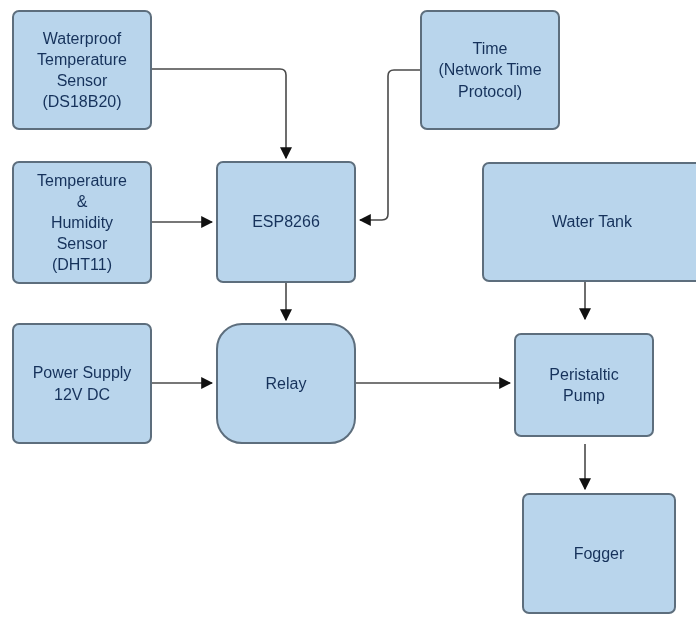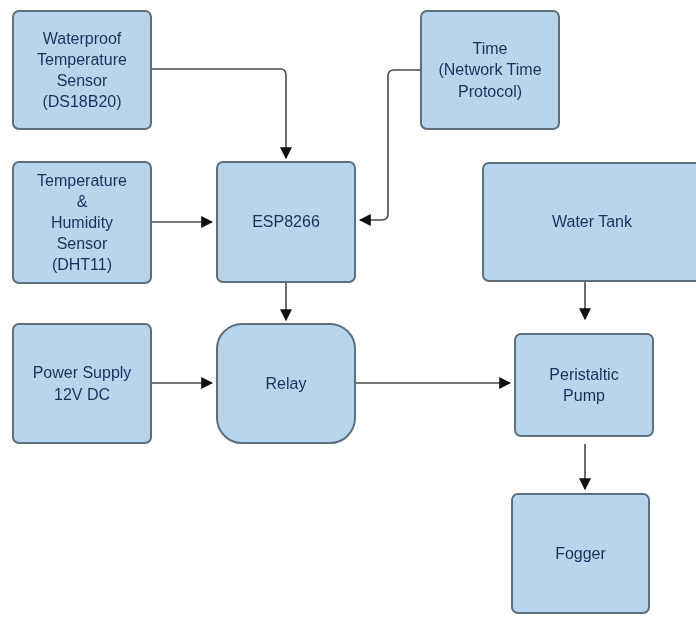--- a/index.html
+++ b/index.html
@@ -85,17 +85,17 @@
 
   <div class="node" style="left:216px;top:323px;width:140px;height:121px;border-radius:26px;">
     <span class="label">Relay</span>
   </div>
 
   <div class="node" style="left:514px;top:314px;width:140px;height:104px;margin-top:19px;">
     <span class="label">Peristaltic
 Pump</span>
   </div>
 
-  <div class="node" style="left:511px;top:493px;width:139px;height:121px;">
+  <div class="node" style="left:522px;top:493px;width:154px;height:121px;">
     <span class="label">Fogger</span>
   </div>
 
 </div>
 
 </body></html>

